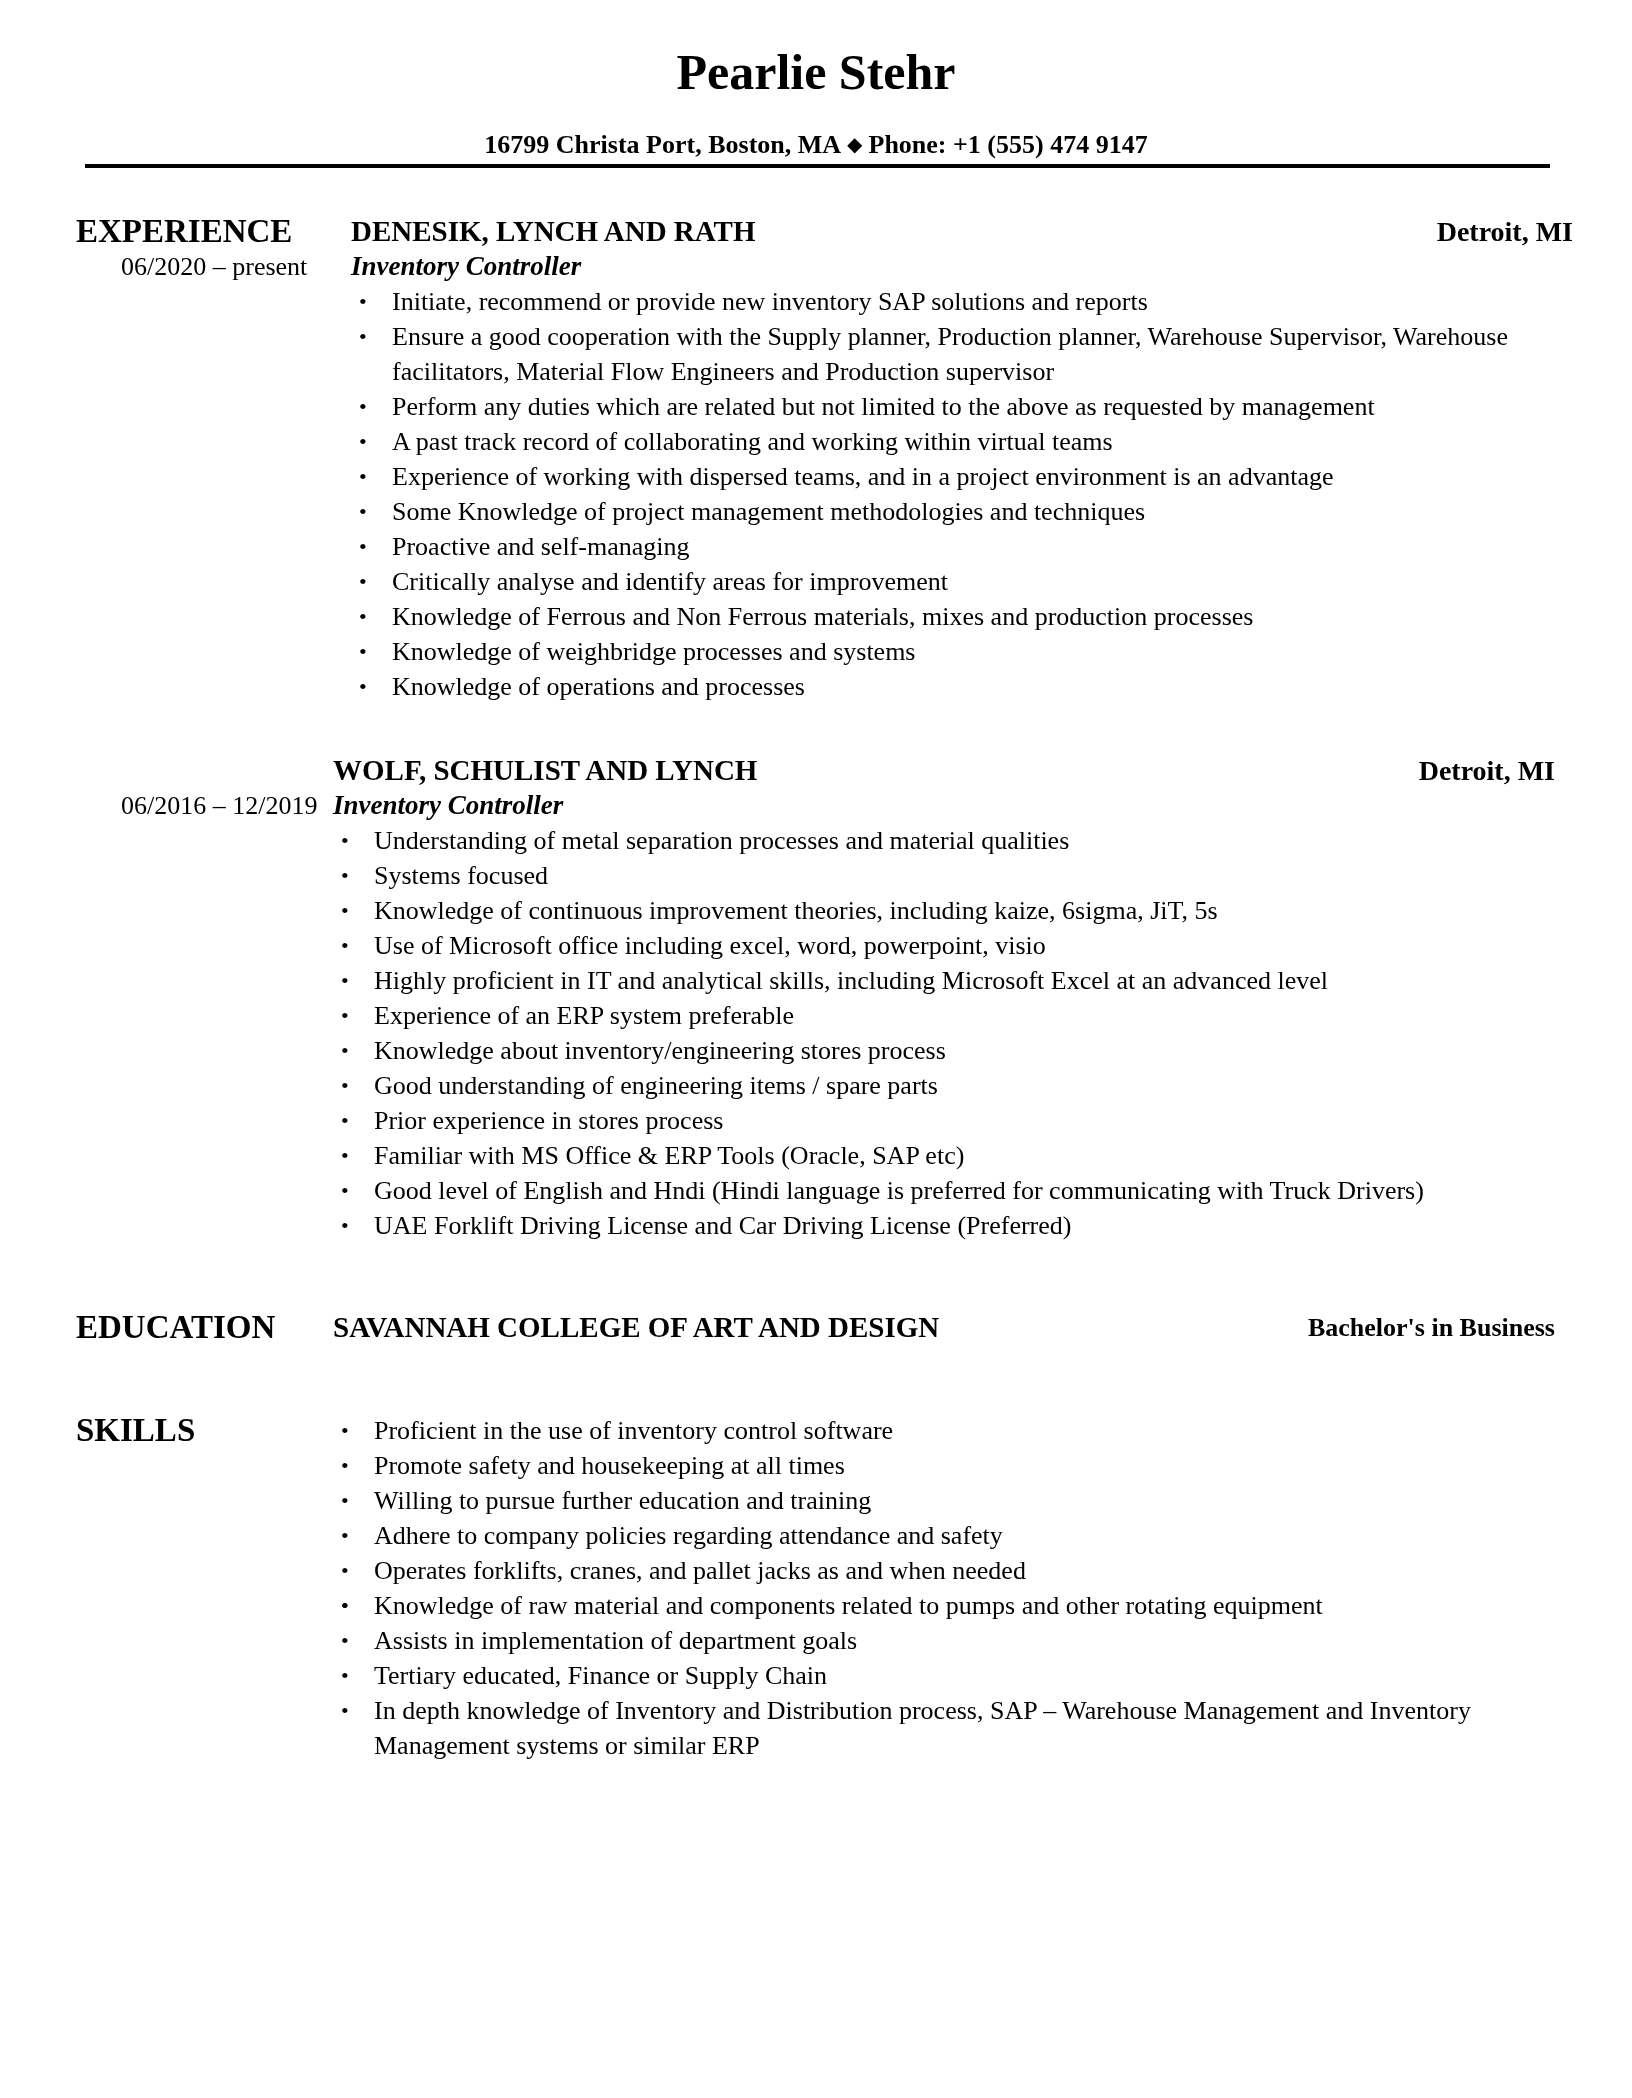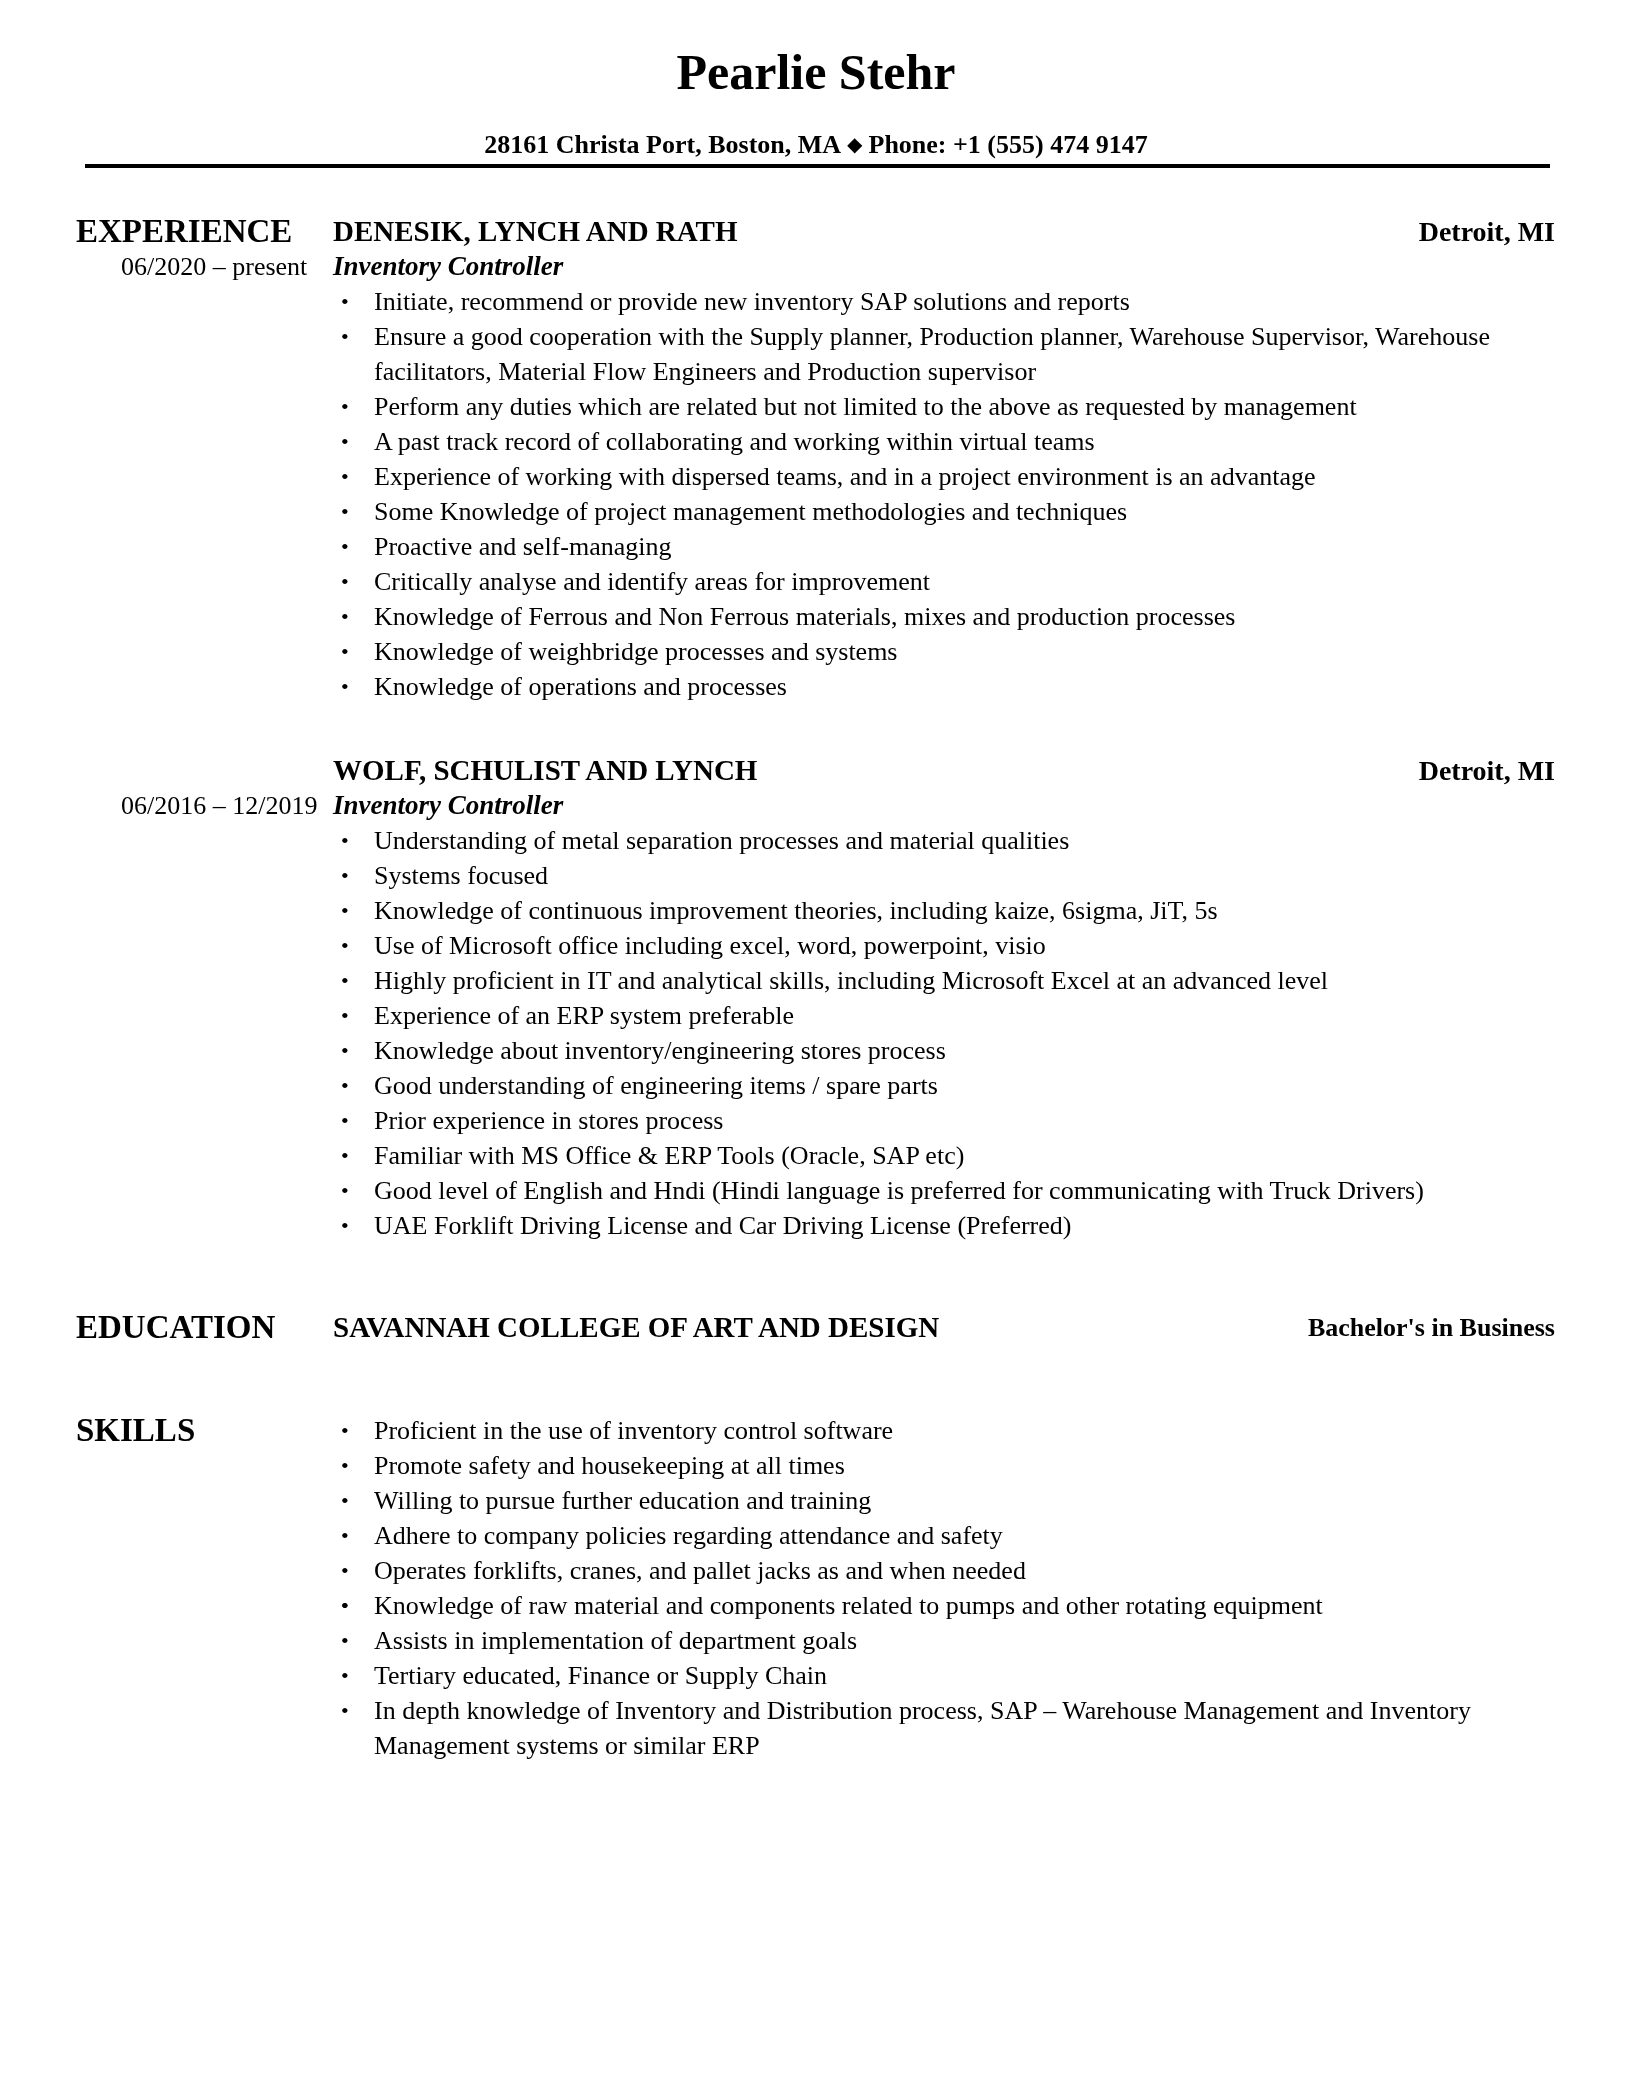--- a/index.html
+++ b/index.html
@@ -43,29 +43,29 @@
   }
   .degree {
     position: absolute; right: 0; top: 0; font-size: 26px; font-weight: bold; line-height: 35px;
   }
 </style>
 </head>
 <body>
 
 <div class="name">Pearlie Stehr</div>
 <div class="contact">
-  <span>28161 Christa Port, Boston, MA</span><span class="sep">◆</span><span>Phone: +1 (555) 474 9147</span>
+  <span>16799 Christa Port, Boston, MA</span><span class="sep">◆</span><span>Phone: +1 (555) 474 9147</span>
 </div>
 <div class="rule"></div>
 
 <div class="section" style="top:214px;">
   <div class="label" style="top:0;">EXPERIENCE</div>
 
   <div class="date" style="top:35px;">06/2020 – present</div>
-  <div class="content" style="top:0;">
+  <div class="content" style="top:0;margin-left:18px;">
     <div class="row">
       <span class="company">DENESIK, LYNCH AND RATH</span>
       <span class="location">Detroit, MI</span>
     </div>
     <div class="title">Inventory Controller</div>
     <ul class="bullets">
       <li><span class="dot">•</span><span>Initiate, recommend or provide new inventory SAP solutions and reports</span></li>
       <li><span class="dot">•</span><span>Ensure a good cooperation with the Supply planner, Production planner, Warehouse Supervisor, Warehouse facilitators, Material Flow Engineers and Production supervisor</span></li>
       <li><span class="dot">•</span><span>Perform any duties which are related but not limited to the above as requested by management</span></li>
       <li><span class="dot">•</span><span>A past track record of collaborating and working within virtual teams</span></li>

